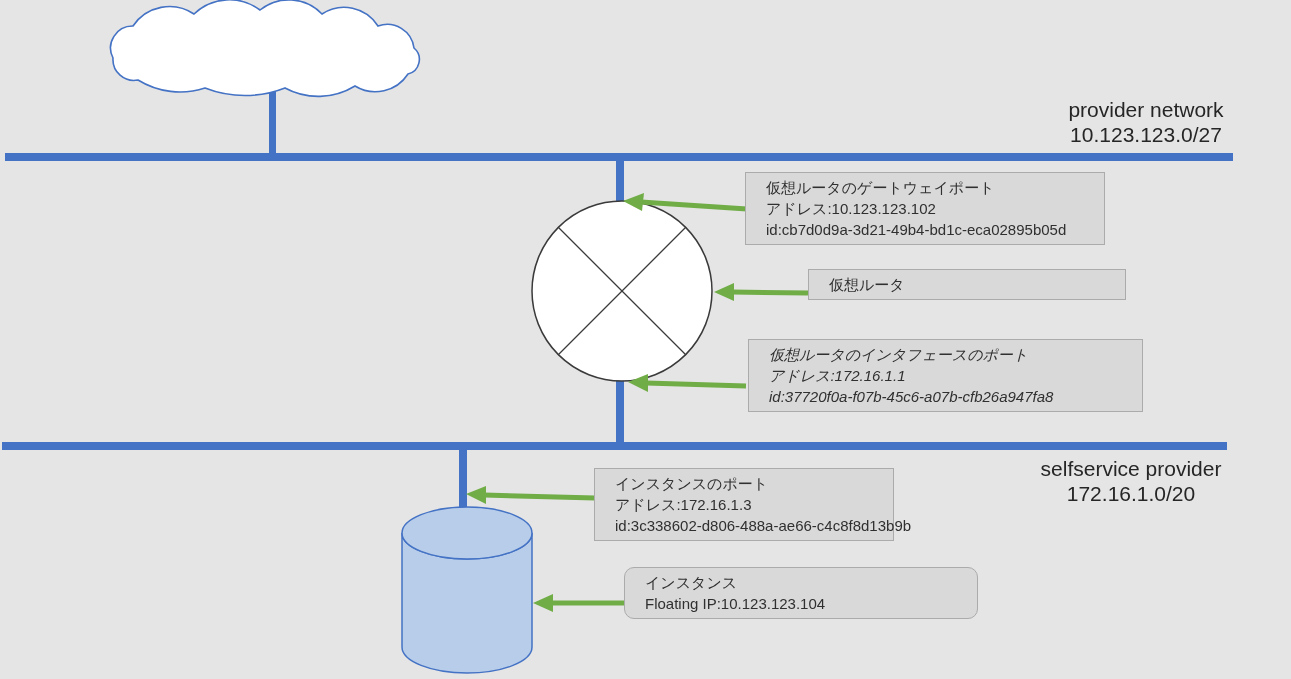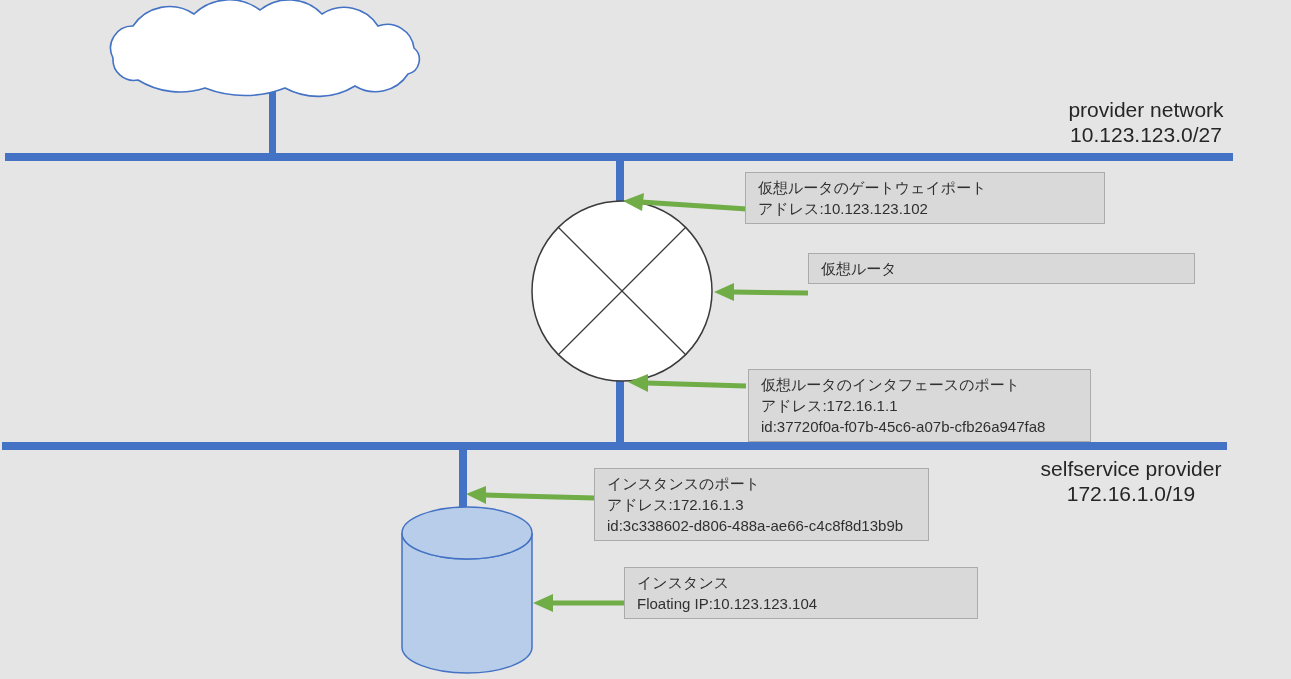--- a/index.html
+++ b/index.html
@@ -3,21 +3,21 @@
 <meta charset="utf-8">
 <style>
   html,body{margin:0;padding:0;background:#fff;}
   body{font-family:"Liberation Sans","DejaVu Sans",sans-serif;}
   #stage{position:relative;width:1291px;height:679px;background:#e5e5e5;overflow:hidden;}
   #shapes{position:absolute;left:0;top:0;width:1291px;height:679px;}
   .callout{
     position:absolute;
     background:#D9D9D9;
     border:1px solid #ABABAB;
-    padding:4px 12px;
+    padding:4px 20px;
     font-size:15px;
     line-height:21px;
     color:#303030;
     white-space:nowrap;
     box-sizing:border-box;
   }
   .netlabel{
     position:absolute;
     text-align:center;
     font-size:21px;
@@ -73,42 +73,43 @@
       <polygon points="533,603 553,594 553,612" fill="#70AD47"></polygon>
     </g>
   </svg>
 
   <div class="netlabel" style="left:1040px;top:97px;width:212px;">
     <div>provider network</div>
     <div>10.123.123.0/27</div>
   </div>
   <div class="netlabel" style="left:1015px;top:456px;width:232px;">
     <div>selfservice provider</div>
-    <div>172.16.1.0/19</div>
+    <div>172.16.1.0/20</div>
   </div>
 
   <div class="callout" style="left:745px;top:172px;width:360px;">
     <div>仮想ルータのゲートウェイポート</div>
     <div>アドレス:10.123.123.102</div>
+    <div>id:cb7d0d9a-3d21-49b4-bd1c-eca02895b05d</div>
   </div>
 
-  <div class="callout" style="left:808px;top:253px;width:387px;">
+  <div class="callout" style="left:808px;top:269px;width:318px;">
     <div>仮想ルータ</div>
   </div>
 
-  <div class="callout" style="left:748px;top:369px;width:343px;">
+  <div class="callout" style="left:748px;top:339px;width:395px;font-style:italic;">
     <div>仮想ルータのインタフェースのポート</div>
     <div>アドレス:172.16.1.1</div>
     <div>id:37720f0a-f07b-45c6-a07b-cfb26a947fa8</div>
   </div>
 
-  <div class="callout" style="left:594px;top:468px;width:335px;">
+  <div class="callout" style="left:594px;top:468px;width:300px;">
     <div>インスタンスのポート</div>
     <div>アドレス:172.16.1.3</div>
     <div>id:3c338602-d806-488a-ae66-c4c8f8d13b9b</div>
   </div>
 
-  <div class="callout" style="left:624px;top:567px;width:354px;">
+  <div class="callout" style="left:624px;top:567px;width:354px;border-radius:10px;">
     <div>インスタンス</div>
     <div>Floating IP:10.123.123.104</div>
   </div>
 
 </div>
 
 </body></html>

